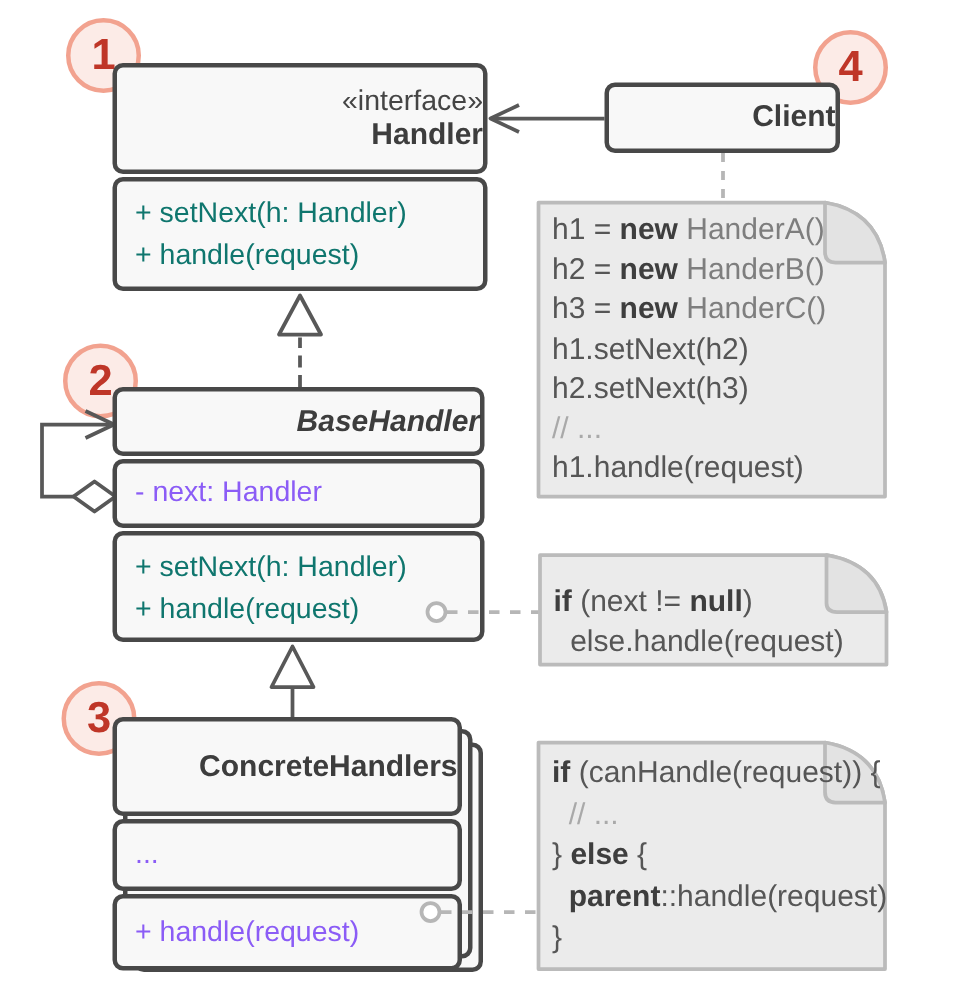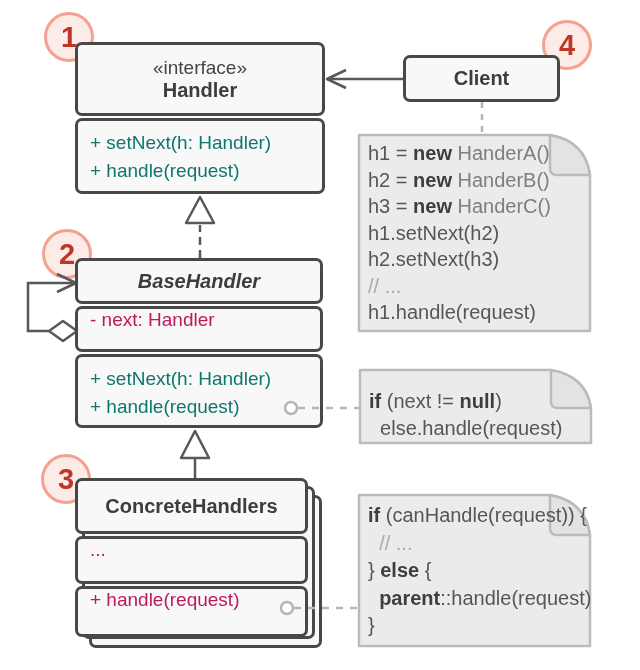--- a/index.html
+++ b/index.html
@@ -15,26 +15,26 @@
     display:flex;align-items:center;justify-content:center;
     z-index:1;
   }
   
   .uml-box{position:absolute;z-index:3;}
   .comp{
     box-sizing:border-box;border:3px solid #484848;border-radius:7px;
     background:#f8f8f8;margin-top:2px;color:#434343;
   }
   .comp:first-child{margin-top:0;}
-  .comp-title{display:flex;flex-direction:column;align-items:center;justify-content:center;}
+  .comp-title{display:flex;flex-direction:column;align-items:flex-end;justify-content:center;}
   .cls-stereotype{font-size:19px;color:#454545;}
   .cls-name{font-size:20px;font-weight:bold;color:#3d3d3d;}
   .cls-name.italic{font-style:italic;}
   .comp-members{padding:8px 0 0 12px;font-size:19px;line-height:28px;color:#0f766e;}
-  .comp-single{display:flex;padding-left:12px;font-size:19px;color:#be185d;}
+  .comp-single{display:flex;align-items:center;padding-left:12px;font-size:19px;color:#8b5cf6;}
   .back-card{
     position:absolute;box-sizing:border-box;border:3px solid #484848;border-radius:7px;
     background:#f8f8f8;z-index:2;
   }
   
   .note{position:absolute;z-index:3;}
   .note svg{position:absolute;left:0;top:0;}
   .note-lines{
     position:absolute;left:11px;top:7px;font-size:20px;color:#565656;
     white-space:pre;
@@ -100,21 +100,21 @@
     <div class="comp comp-members" style="height:74px;">
       <div>+ setNext(h: Handler)</div>
       <div>+ handle(request)</div>
     </div>
   </div>
 
   <div class="back-card" style="left:89px;top:495px;width:233px;height:153px;"></div>
   <div class="back-card" style="left:82px;top:486px;width:233px;height:153px;"></div>
 
   <div class="uml-box" style="left:75px;top:478px;width:233px;">
-    <div class="comp comp-title" style="height:56px;">
+    <div class="comp comp-title" style="height:66px;">
       <div class="cls-name">ConcreteHandlers</div>
     </div>
     <div class="comp comp-single" style="height:48px;">
       <div>...</div>
     </div>
     <div class="comp comp-single" style="height:51px;">
       <div>+ handle(request)</div>
     </div>
   </div>
 

